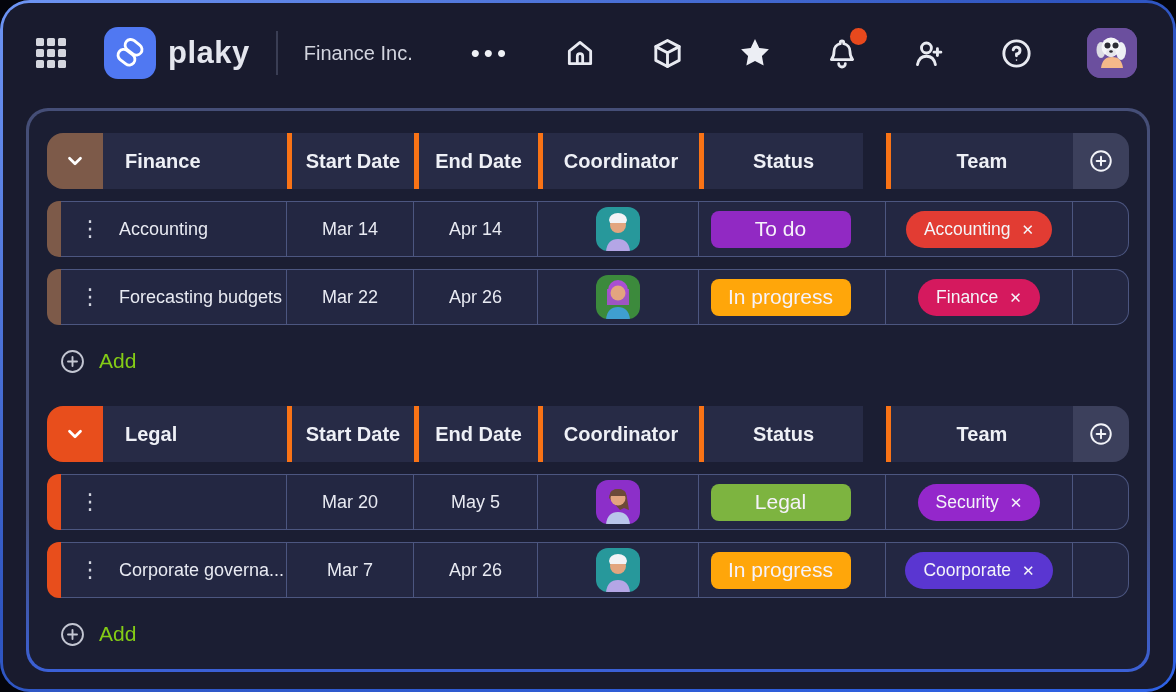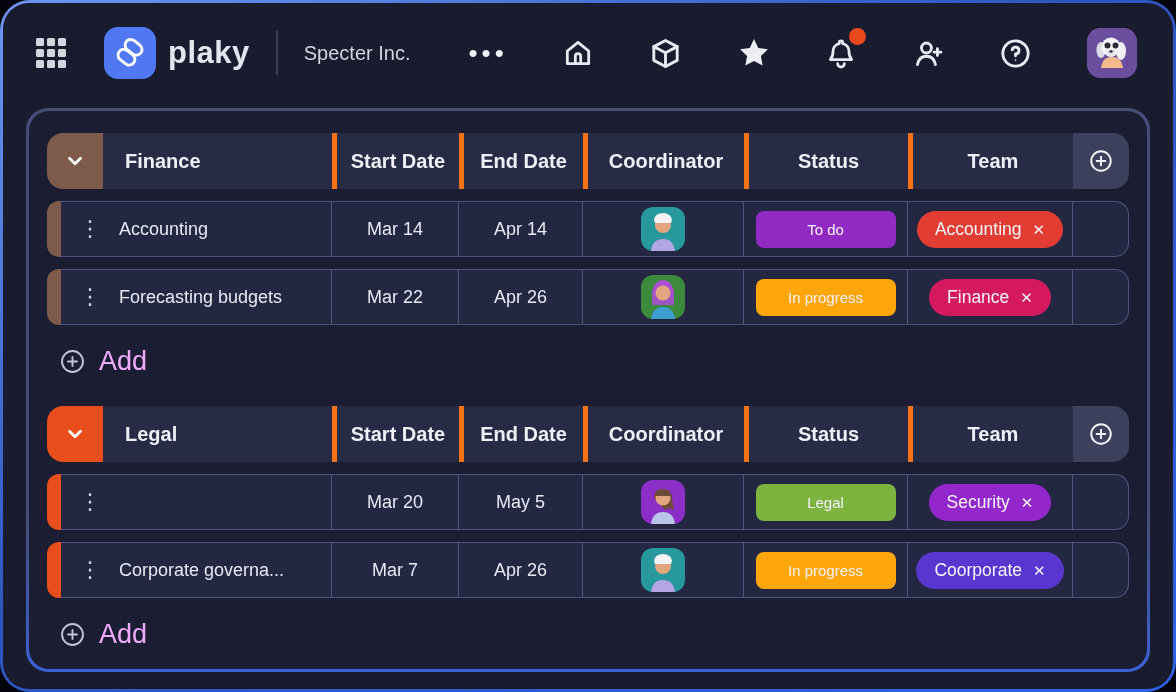--- a/index.html
+++ b/index.html
@@ -38,42 +38,42 @@
   .hcell { background:#272b46; display:flex; align-items:center; justify-content:center;
            color:#eef0f6; font-weight:bold; font-size:20px; border-left:5px solid #f97316; }
   .hcell.hname { flex:1; justify-content:flex-start; padding-left:22px; border-left:none; }
   .hplus { width:56px; flex:none; border:none; cursor:pointer; background:#3c405c; border-radius:0 16px 16px 0;
            display:flex; align-items:center; justify-content:center; }
 
   .c-start { width:127px; flex:none; }
   .c-end   { width:124px; flex:none; }
   .c-coord { width:161px; flex:none; }
   .c-status{ width:164px; flex:none; }
-  .c-team  { width:165px; flex:none; }
+  .c-team  { width:187px; flex:none;margin-left:23px; }
   .c-tail  { width:56px;  flex:none; }
 
   .trow { display:flex; height:56px; margin-top:12px; }
   .row-accent { width:14px; flex:none; border-radius:12px 0 0 12px; }
   .row-body { flex:1; display:flex; background:#232742; border:1.5px solid #4c5680; border-left:none;
               border-radius:0 14px 14px 0; overflow:hidden; }
   .cell { display:flex; align-items:center; justify-content:center; border-left:1px solid #4c5680;
           color:#e8eaf2; font-size:18px; cursor:pointer; }
   .cell.cname { flex:1; justify-content:flex-start; gap:18px; padding-left:18px; border-left:none; }
   .kebab { color:#d2d5e0; font-size:22px; line-height:1; letter-spacing:0; cursor:pointer; }
 
   .avatar { width:44px; height:44px; border-radius:12px; overflow:hidden; display:block; }
   .status-badge { width:140px; height:37px; border-radius:8px; display:flex; align-items:center;
-                  justify-content:center; color:#f6f2fa; font-size:15px; cursor:pointer; }
+                  justify-content:center; color:#f6f2fa; font-size:21px; cursor:pointer; }
   .team-pill { height:37px; padding:0 18px; border-radius:19px; display:flex; align-items:center;
                gap:11px; color:#f4f5f9; font-size:17.5px; cursor:pointer; }
   .tag-close { font-size:15px; line-height:1; }
 
   .add-btn { display:inline-flex; align-items:center; gap:13px; background:none; border:none; cursor:pointer;
              margin:15px 0 0 12px; height:42px; }
-  .add-btn span { color:#f0abfc; font-size:27px; }
+  .add-btn span { color:#84cc16; font-size:21px; }
   .group-gap { height:24px; }
 </style>
 </head>
 <body>
 
 <div class="frame">
 <div class="app">
 
   <header class="topbar">
     <button class="iconbtn">
@@ -97,21 +97,21 @@
             <rect x="16" y="8" width="26" height="16" rx="8" transform="rotate(38 29 16)"></rect>
             <rect x="6" y="22" width="26" height="16" rx="8" transform="rotate(38 19 30)"></rect>
           </g>
         </svg>
       </span>
       <span class="brand-name">plaky</span>
     </div>
 
     <span class="nav-divider"></span>
 
-    <button class="workspace">Specter Inc.</button>
+    <button class="workspace">Finance Inc.</button>
 
     <div class="spread">
       <button class="iconbtn">
         <span class="more-dots">•••</span>
       </button>
 
       <button class="iconbtn">
         <svg class="navicon" width="32" height="32" viewBox="0 0 24 24">
           <path d="M4 10.5 12 4l8 6.5V20h-16z"></path>
           <path d="M10 20v-5.5a2 2 0 0 1 4 0V20"></path>

